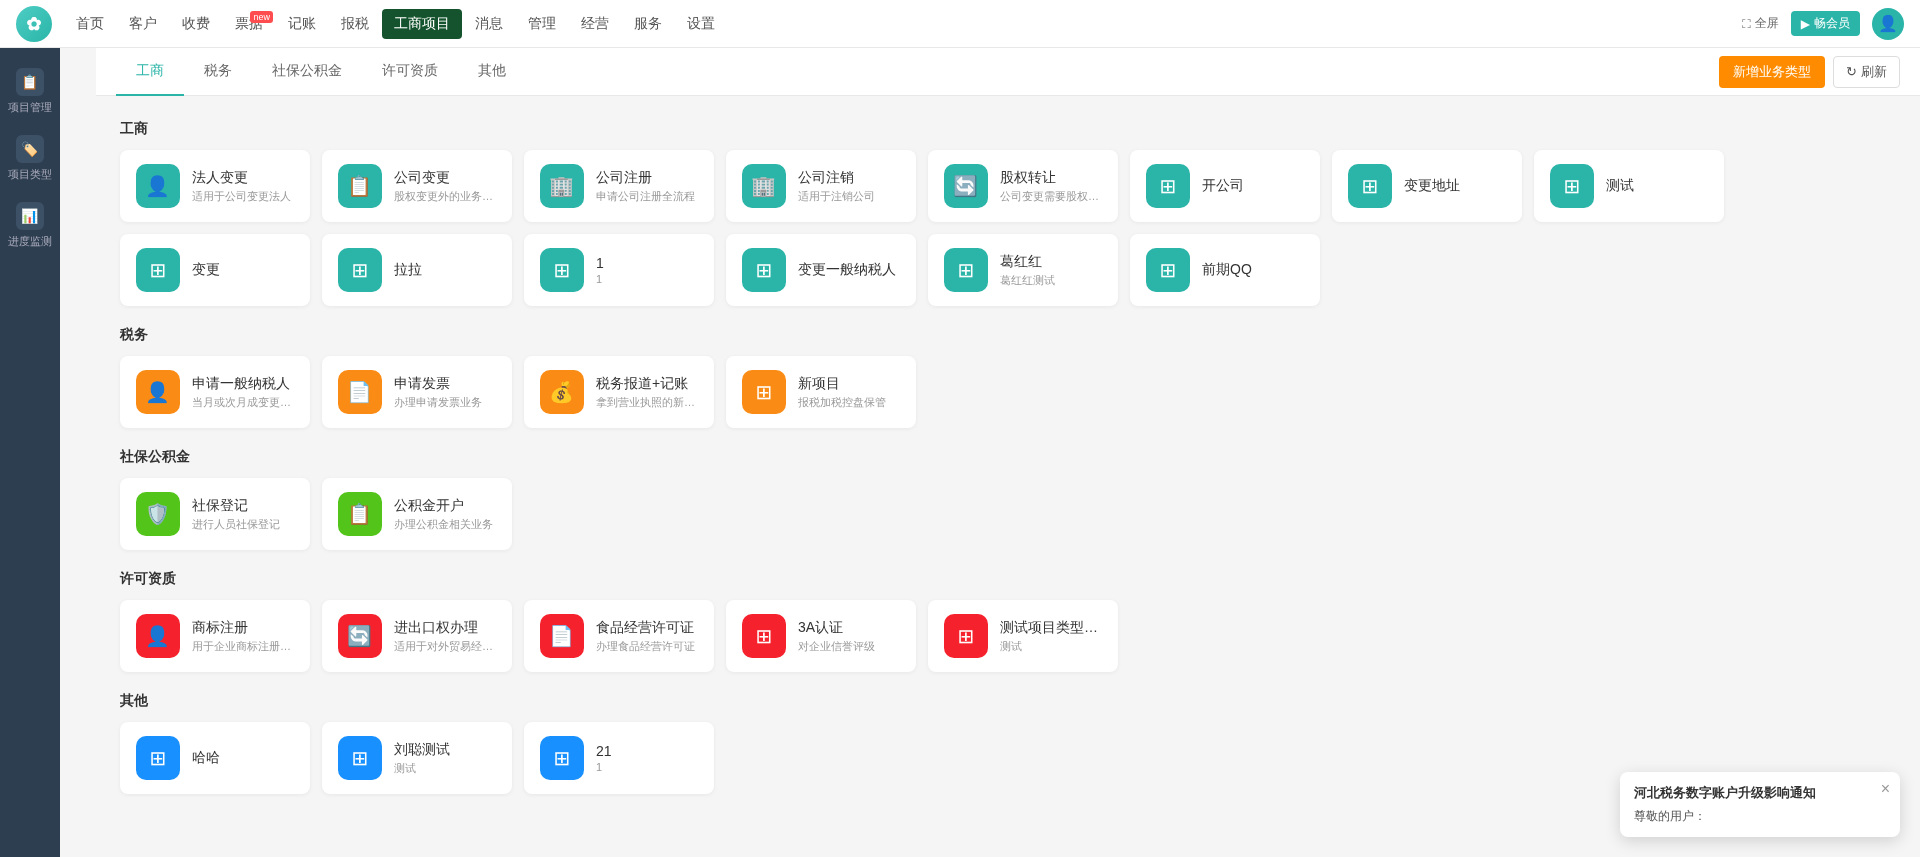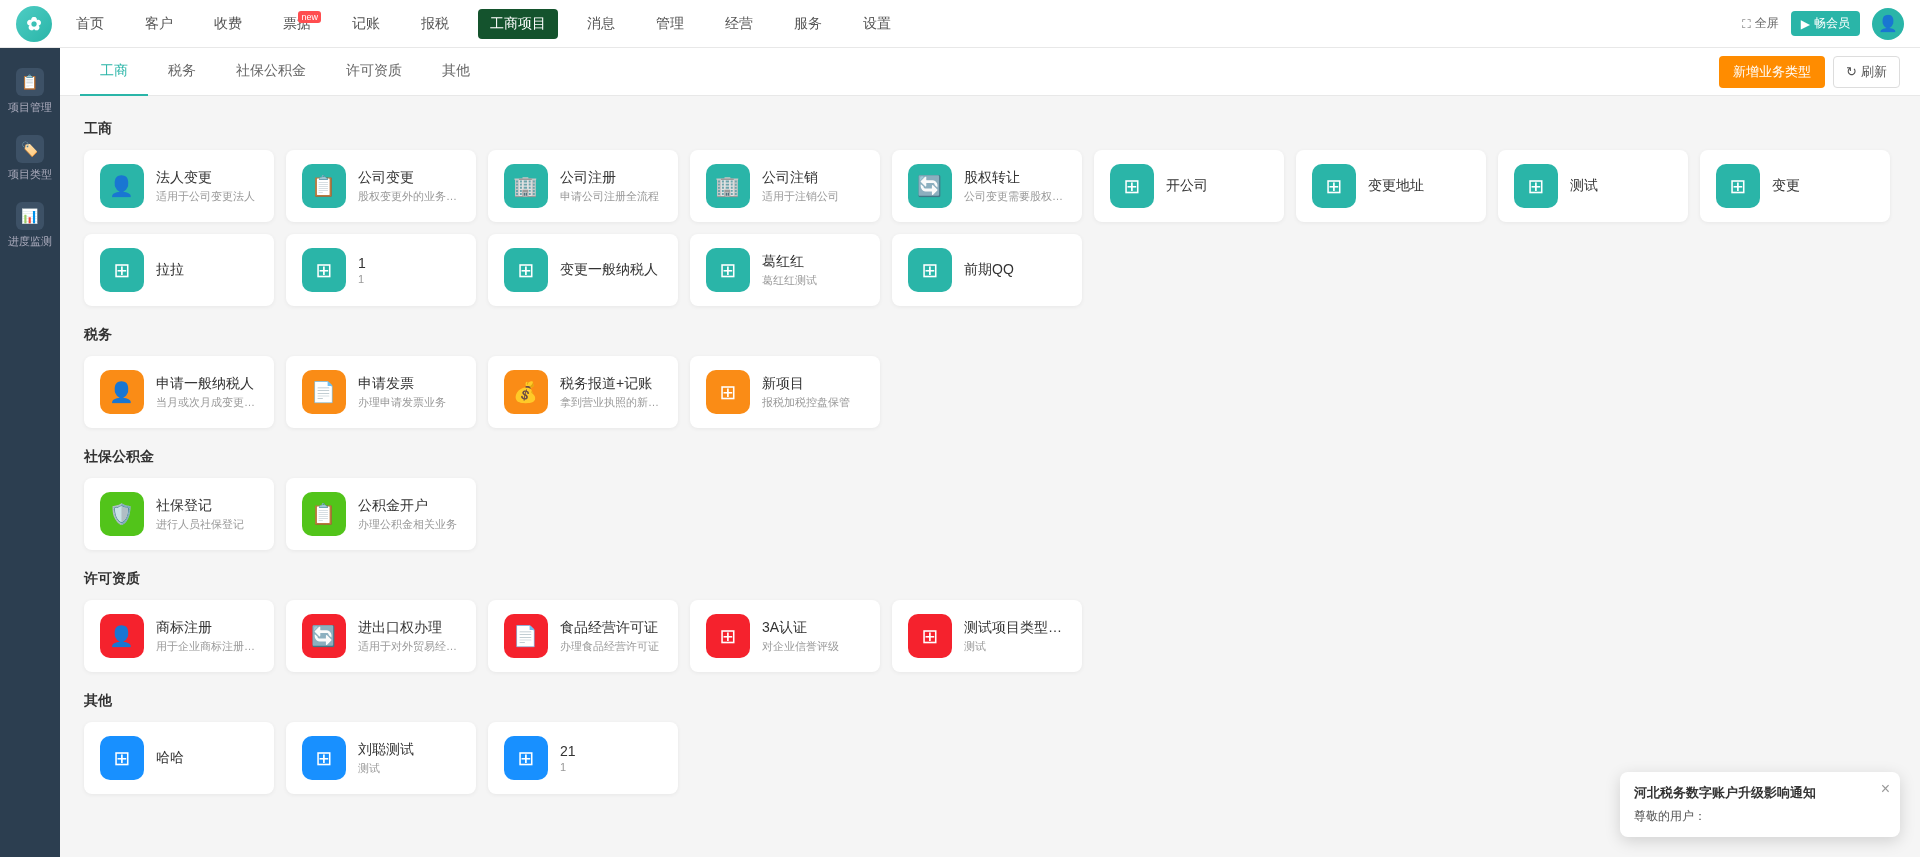--- a/index.html
+++ b/index.html
@@ -19,21 +19,21 @@
     }
     .top-nav .logo {
       width: 36px; height: 36px;
       background: linear-gradient(135deg, #4ecdc4, #2ab5a8);
       border-radius: 50%;
       display: flex; align-items: center; justify-content: center;
       color: #fff; font-size: 18px; font-weight: bold;
       margin-right: 12px;
       flex-shrink: 0;
     }
-    .nav-items { display: flex; align-items: center; gap: 17px; flex: 1; }
+    .nav-items { display: flex; align-items: center; gap: 1px; flex: 1; }
     .nav-item {
       padding: 6px 12px;
       cursor: pointer;
       border-radius: 4px;
       color: #555;
       font-size: 14px;
       position: relative;
       white-space: nowrap;
     }
     .nav-item.active {
@@ -96,21 +96,21 @@
       width: 28px; height: 28px;
       background: #3d5166;
       border-radius: 6px;
       display: flex; align-items: center; justify-content: center;
       font-size: 14px;
     }
 
     
     .main-area {
       margin-top: 48px;
-      margin-left: 60px;
+      margin-left: 96px;
       padding: 0;
       min-height: calc(100vh - 48px);
     }
 
     
     .tabs-bar {
       background: #fff;
       display: flex;
       align-items: center;
       padding: 0 20px;

